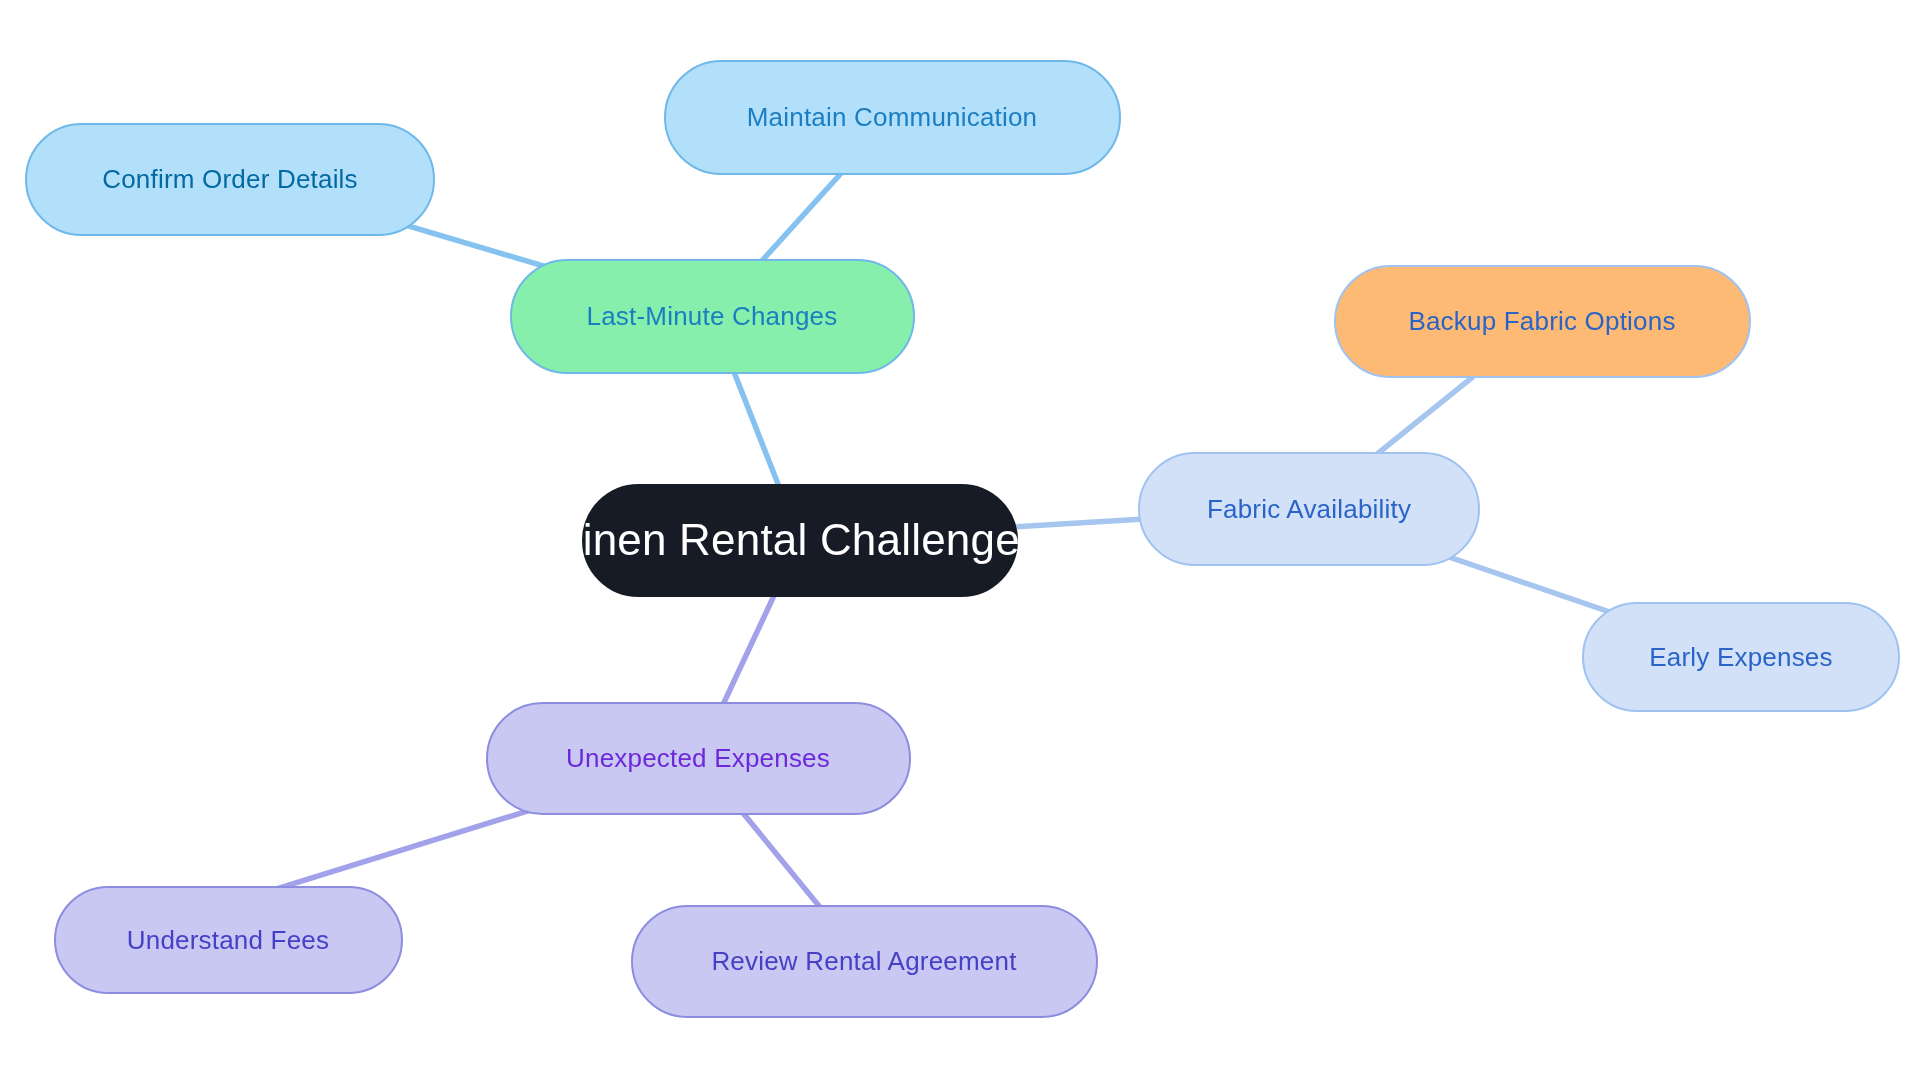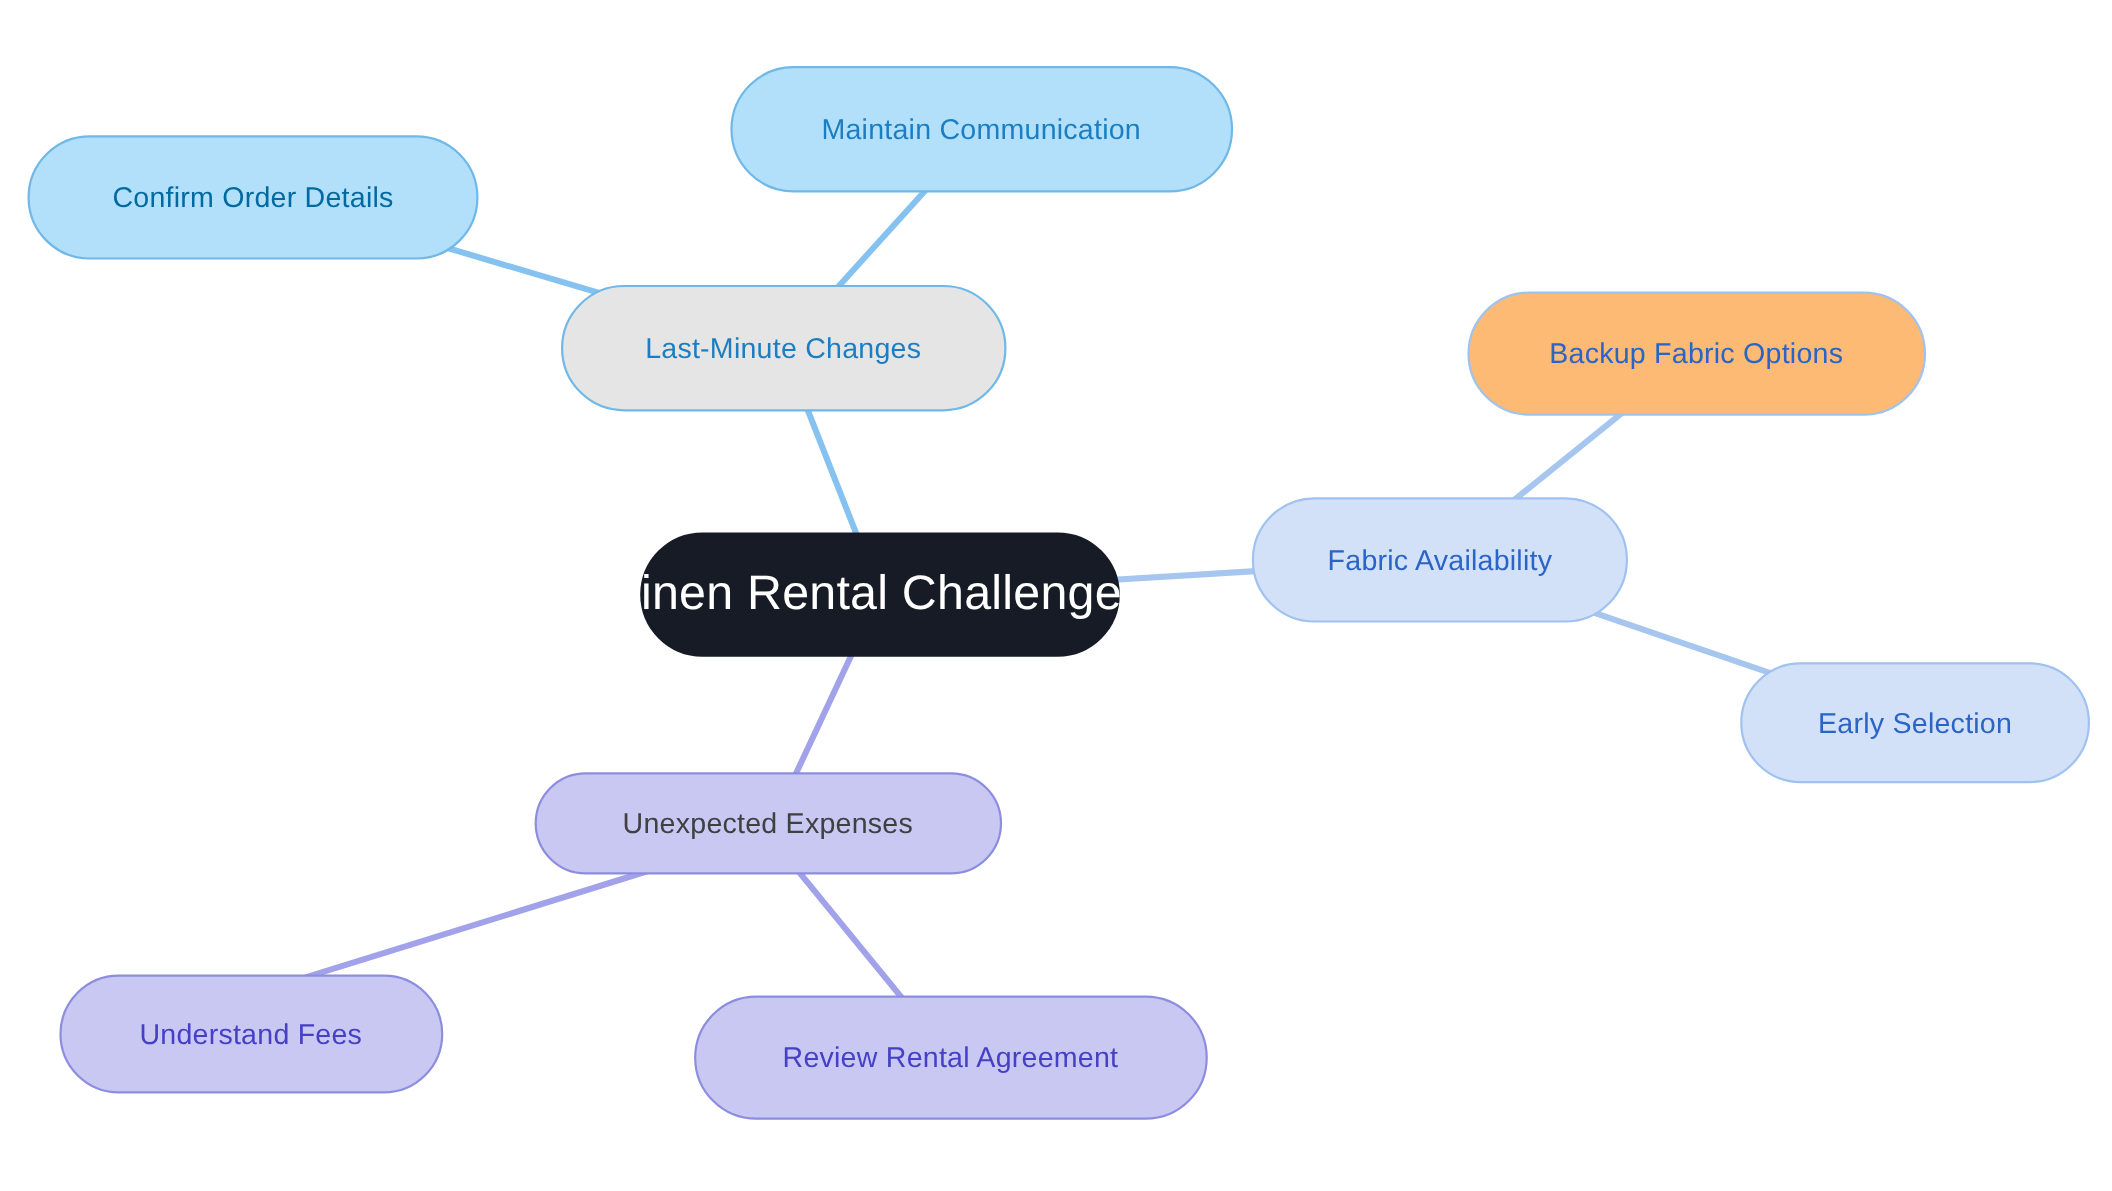--- a/index.html
+++ b/index.html
@@ -51,39 +51,39 @@
       <line x1="1309" y1="509" x2="1542" y2="321" stroke="#a6c6ef" stroke-width="5.5" stroke-linecap="round"></line>
       <line x1="1309" y1="509" x2="1741" y2="657" stroke="#a6c6ef" stroke-width="5.5" stroke-linecap="round"></line>
       <line x1="800" y1="540" x2="698" y2="758" stroke="#a2a2ea" stroke-width="5.5" stroke-linecap="round"></line>
       <line x1="698" y1="758" x2="228" y2="904" stroke="#a2a2ea" stroke-width="5.5" stroke-linecap="round"></line>
       <line x1="698" y1="758" x2="864" y2="961" stroke="#a2a2ea" stroke-width="5.5" stroke-linecap="round"></line>
     </svg>
   <div id="nodes">
       <div class="mm-node central" style="left: 582px; top: 483.5px; width: 436px; height: 113px; background: rgb(22, 27, 38); border: 2.5px solid rgb(22, 27, 38); color: rgb(255, 255, 255);">
         <span>Linen Rental Challenges</span>
       </div>
-      <div class="mm-node" style="left: 509.5px; top: 258.5px; width: 405px; height: 115px; background: #e5e5e5; border: 2.5px solid rgb(111, 184, 232); color: rgb(27, 126, 194);">
+      <div class="mm-node" style="left: 509.5px; top: 258.5px; width: 405px; height: 115px; background: #86efac; border: 2.5px solid rgb(111, 184, 232); color: rgb(27, 126, 194);">
         <span>Last-Minute Changes</span>
       </div>
       <div class="mm-node" style="left: 25px; top: 123px; width: 410px; height: 113px; background: rgb(178, 224, 250); border: 2.5px solid rgb(111, 184, 232); color: #0369a1;">
         <span>Confirm Order Details</span>
       </div>
       <div class="mm-node" style="left: 663.5px; top: 59.5px; width: 457px; height: 115px; background: rgb(178, 224, 250); border: 2.5px solid rgb(111, 184, 232); color: rgb(27, 126, 194);">
         <span>Maintain Communication</span>
       </div>
       <div class="mm-node" style="left: 1138px; top: 452px; width: 342px; height: 114px; background: rgb(210, 225, 248); border: 2.5px solid rgb(159, 194, 240); color: rgb(42, 100, 198);">
         <span>Fabric Availability</span>
       </div>
       <div class="mm-node" style="left: 1333.5px; top: 264.5px; width: 417px; height: 113px; background: #fdba74; border: 2.5px solid rgb(159, 194, 240); color: rgb(42, 100, 198);">
         <span>Backup Fabric Options</span>
       </div>
       <div class="mm-node" style="left: 1582px; top: 602px; width: 318px; height: 110px; background: rgb(210, 225, 248); border: 2.5px solid rgb(159, 194, 240); color: rgb(42, 100, 198);">
-        <span>Early Selection</span>
+        <span>Early Expenses</span>
       </div>
-      <div class="mm-node" style="left: 485.5px; top: 701.5px; width: 425px; height: 93px; background: rgb(200, 200, 243); border: 2.5px solid rgb(141, 141, 224); color: #404040;">
+      <div class="mm-node" style="left: 485.5px; top: 701.5px; width: 425px; height: 113px; background: rgb(200, 200, 243); border: 2.5px solid rgb(141, 141, 224); color: #6d28d9;">
         <span>Unexpected Expenses</span>
       </div>
       <div class="mm-node" style="left: 53.5px; top: 850px; width: 349px; height: 108px; background: rgb(200, 200, 243); border: 2.5px solid rgb(141, 141, 224); color: rgb(70, 64, 198); margin-top: 36px;">
         <span>Understand Fees</span>
       </div>
       <div class="mm-node" style="left: 630.5px; top: 904.5px; width: 467px; height: 113px; background: rgb(200, 200, 243); border: 2.5px solid rgb(141, 141, 224); color: rgb(70, 64, 198);">
         <span>Review Rental Agreement</span>
       </div>
     </div>
 </div>

